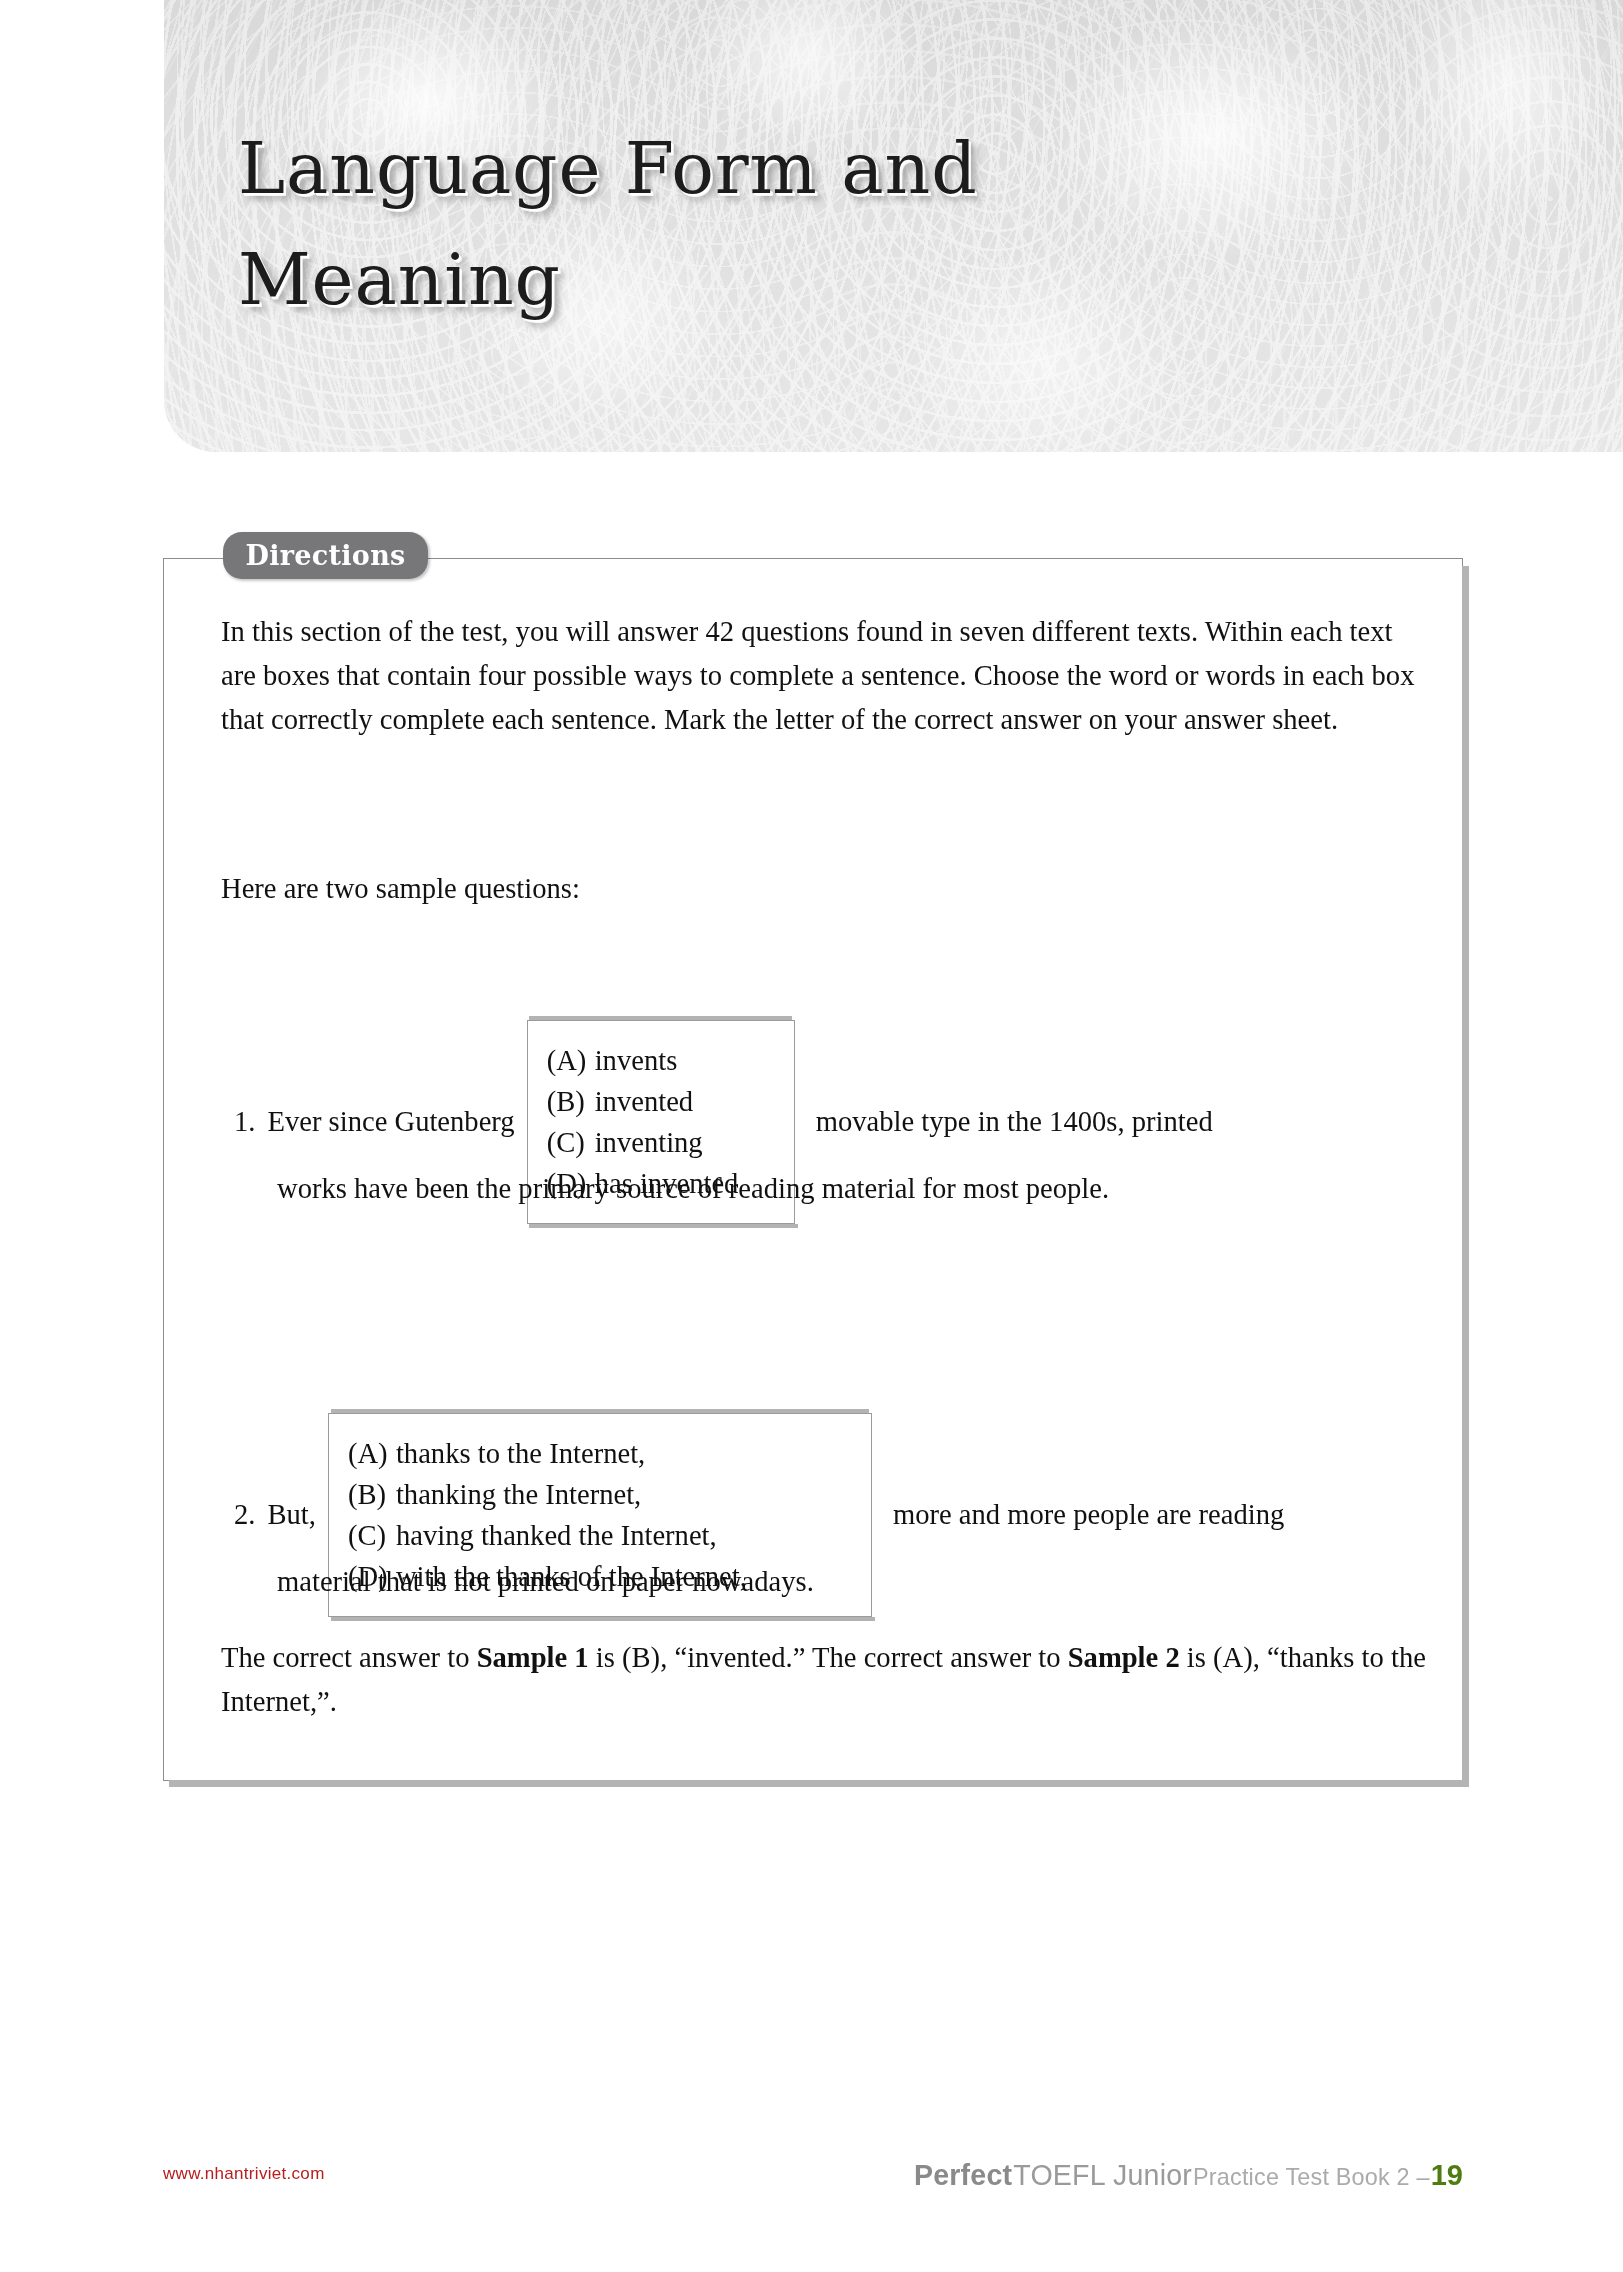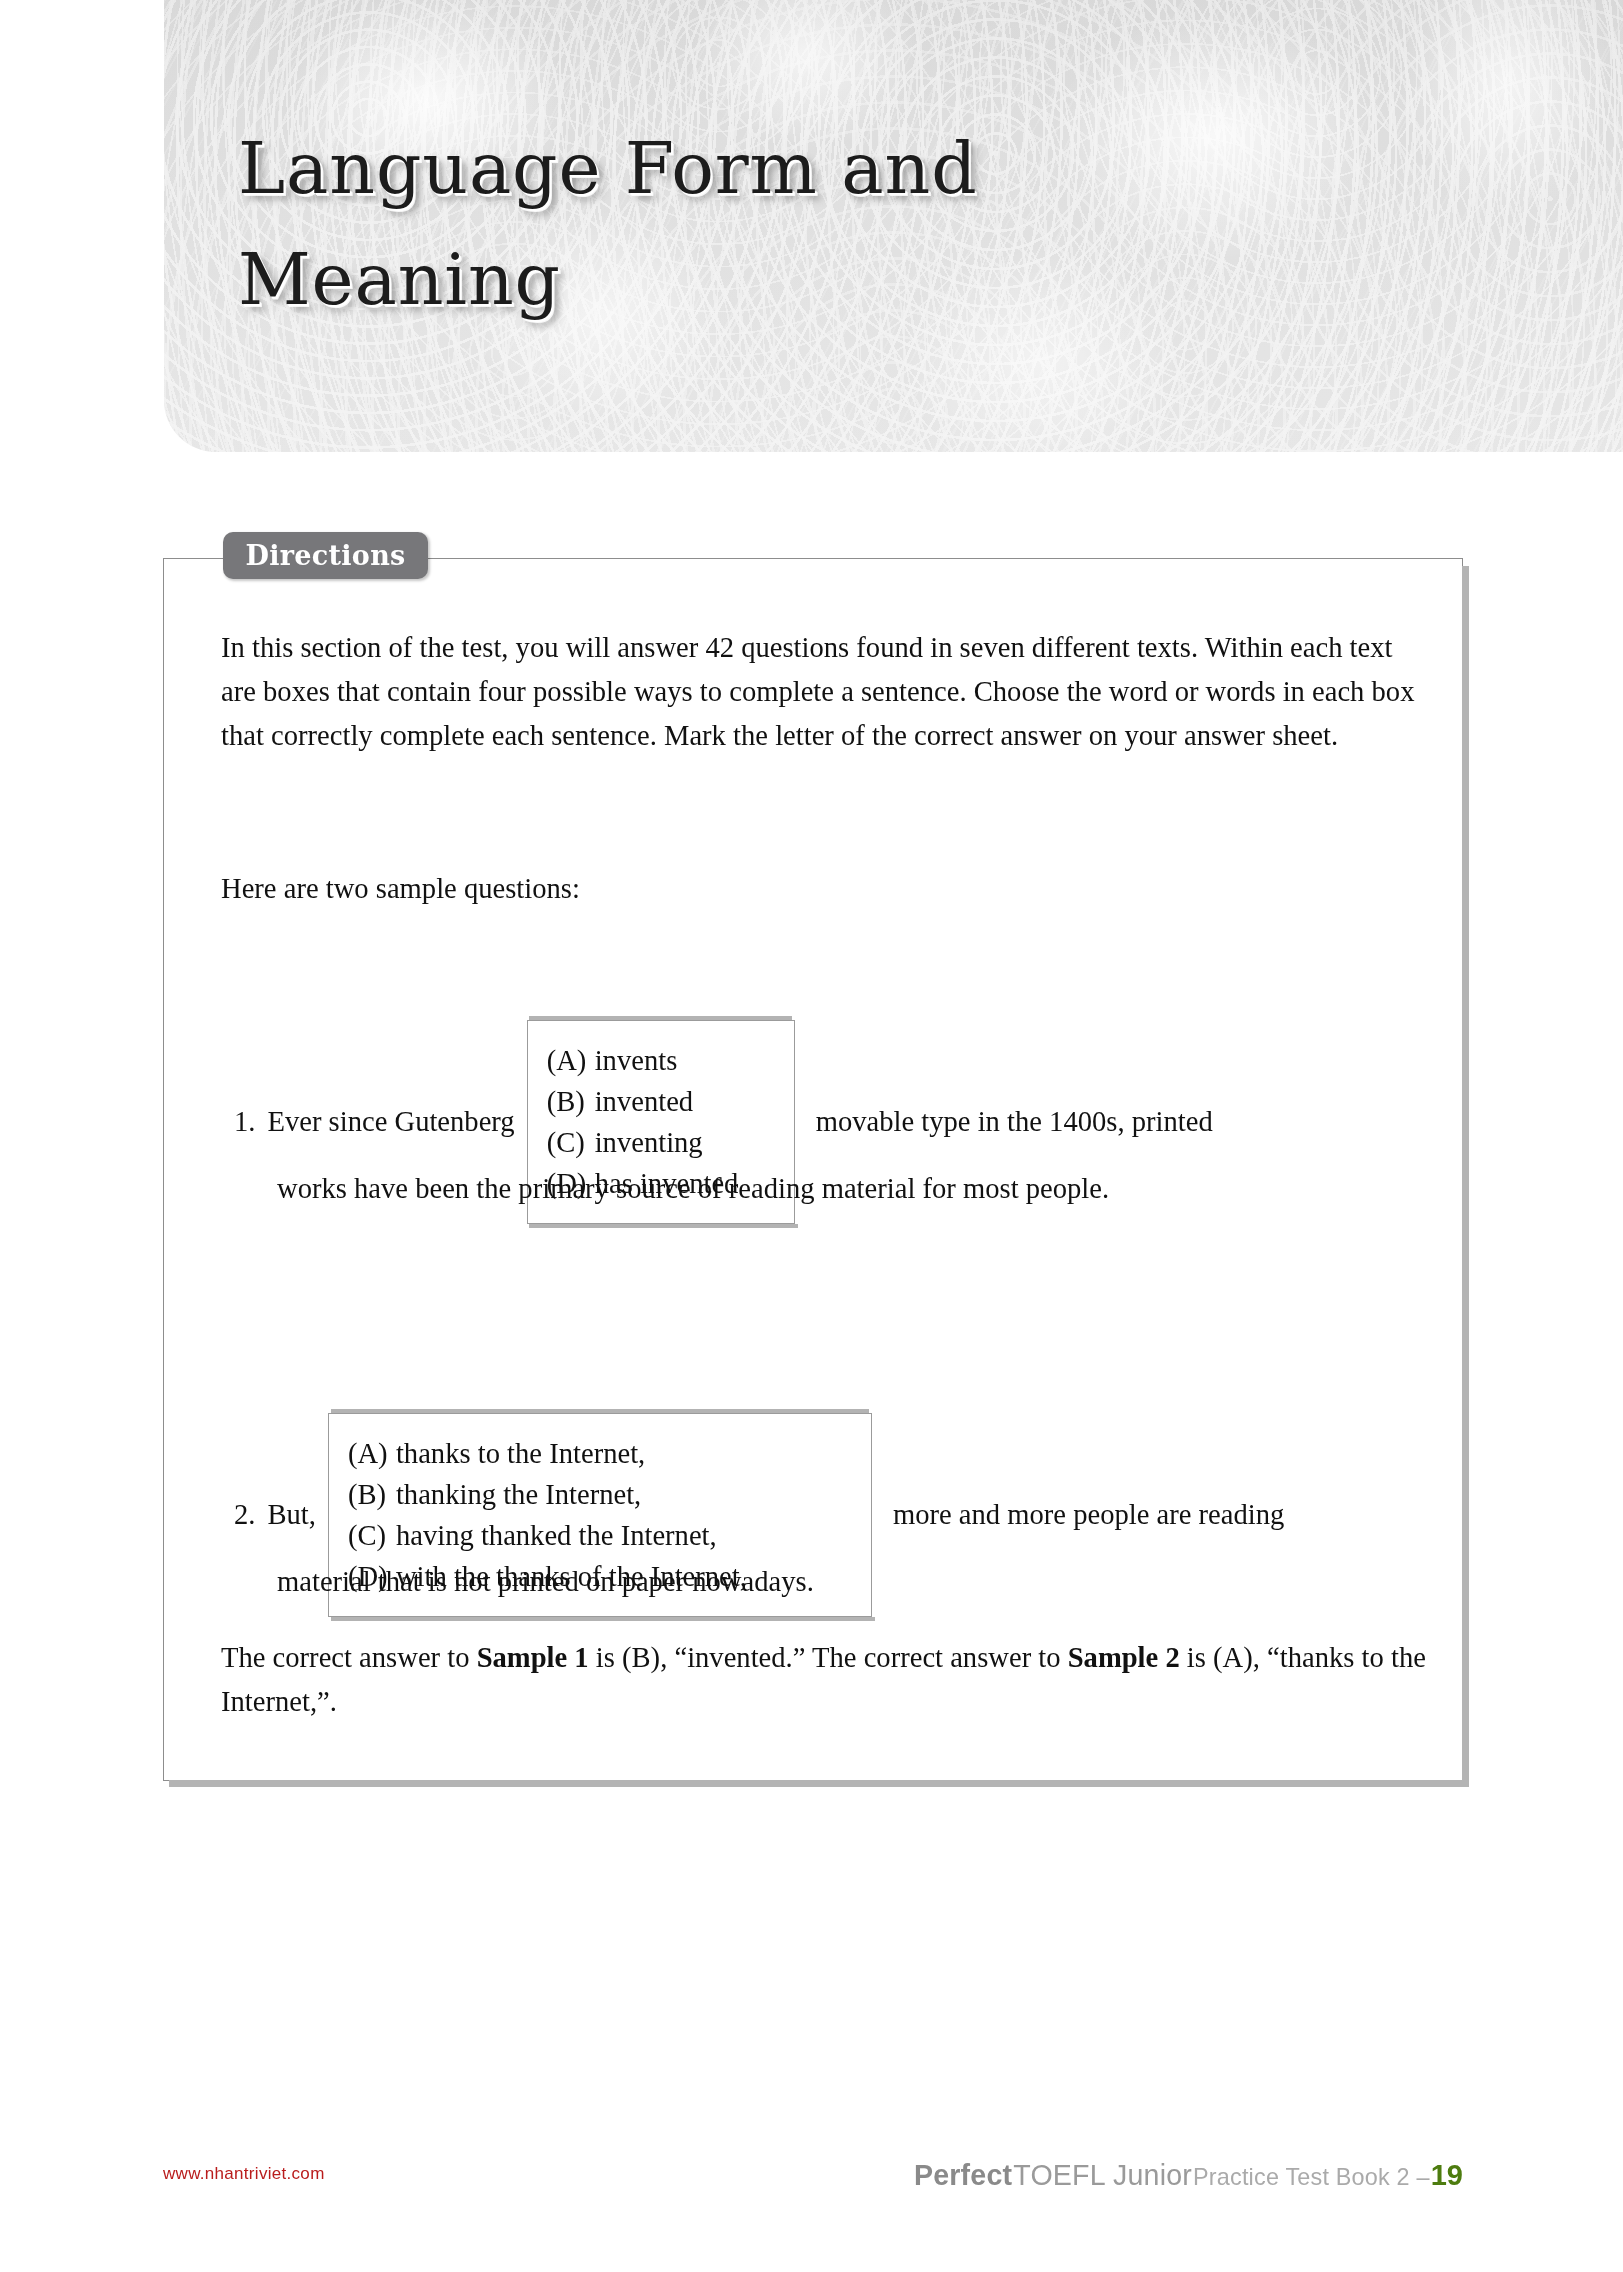--- a/index.html
+++ b/index.html
@@ -104,42 +104,42 @@
     bottom: -7px;
     background: #b4b4b4;
   }
   #directions-tab {
     position: absolute;
     left: 223px;
     top: 532px;
     height: 47px;
     padding: 0 22.5px;
     background: #77777a;
-    border-radius: 10px;
+    border-radius: 19px;
     color: #ffffff;
     font-family: "DejaVu Serif", "Liberation Serif", serif;
     font-weight: 700;
     font-size: 27px;
     line-height: 47px;
     letter-spacing: 0.3px;
     box-shadow: 1.7px 1.7px 2.6px rgba(0,0,0,0.22);
     white-space: nowrap;
   }
 
   
   .body-text {
     position: absolute;
     font-family: "Liberation Serif", serif;
     font-size: 28.6px;
     line-height: 44px;
     color: #111111;
   }
   #intro-paragraph {
     left: 221px;
-    top: 626px;
+    top: 610px;
     width: 1203px;
     text-align: left;
   }
   #sample-lead {
     left: 221px;
     top: 867px;
     width: 866px;
   }
   #q1-row {
     position: absolute;

